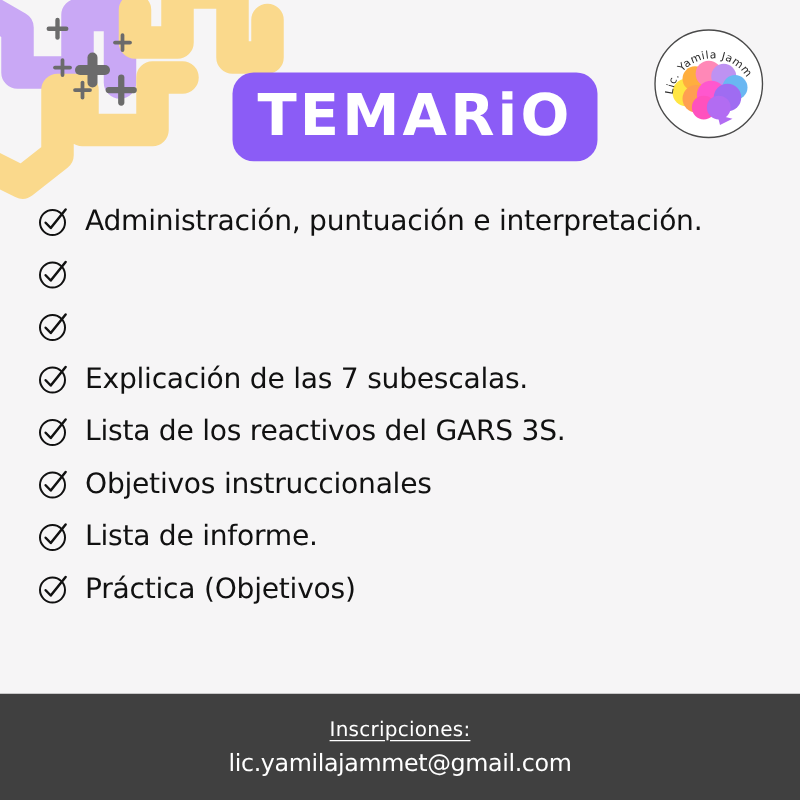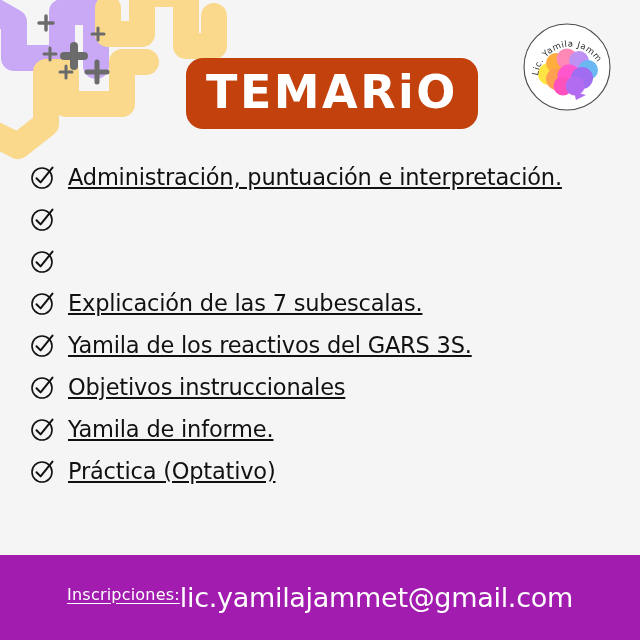--- a/index.html
+++ b/index.html
@@ -40,21 +40,21 @@
     height: 102px;
   }
 
   
   #title-box {
     position: absolute;
     left: 186px;
     top: 58px;
     width: 292px;
     height: 71px;
-    background: #c2410c;
+    background: #8b5cf6;
     border-radius: 17px;
     display: flex;
     align-items: center;
     justify-content: center;
   }
   #title-text {
     color: #ffffff;
     font-family: "DejaVu Sans", sans-serif;
     font-size: 46px;
     font-weight: 700;
@@ -87,49 +87,48 @@
     margin-right: 12px;
     display: block;
   }
   .topic-label {
     font-family: "DejaVu Sans", sans-serif;
     font-size: 22.5px;
     font-weight: 400;
     color: #111111;
     letter-spacing: -0.2px;
     white-space: nowrap;
-    text-decoration: underline;
   }
 
   
   #footer-band {
     position: absolute;
     left: 0;
     bottom: 0;
     width: 640px;
     height: 85px;
-    background: #a21caf;
+    background: #404040;
     display: flex;
-    flex-direction: row;
+    flex-direction: column;
     align-items: center;
     justify-content: center;
   }
   #footer-label {
     color: #ffffff;
     font-family: "DejaVu Sans", sans-serif;
     font-size: 16px;
     text-decoration: underline;
     text-underline-offset: 3px;
     margin-bottom: 7px;
     letter-spacing: 0.2px;
   }
   #footer-email {
     color: #ffffff;
     font-family: "DejaVu Sans", sans-serif;
-    font-size: 27px;
+    font-size: 19px;
     letter-spacing: -0.3px;
   }
 </style>
 </head>
 <body>
 
 <div id="poster">
 
   <svg id="corner-art" viewBox="0 0 240 165">
 
@@ -219,42 +218,42 @@
           <circle cx="12" cy="14" r="10" fill="none" stroke="#111111" stroke-width="1.6"></circle>
           <path d="M 6.5,14.2 L 10.6,18.4 L 22.5,3.6" fill="none" stroke="#111111" stroke-width="2" stroke-linecap="round" stroke-linejoin="round"></path>
         </svg>
         <span class="topic-label">Explicación de las 7 subescalas.</span>
       </li>
       <li class="topic-item">
         <svg class="check-icon" viewBox="0 0 26 26">
           <circle cx="12" cy="14" r="10" fill="none" stroke="#111111" stroke-width="1.6"></circle>
           <path d="M 6.5,14.2 L 10.6,18.4 L 22.5,3.6" fill="none" stroke="#111111" stroke-width="2" stroke-linecap="round" stroke-linejoin="round"></path>
         </svg>
-        <span class="topic-label">Yamila de los reactivos del GARS 3S.</span>
+        <span class="topic-label">Lista de los reactivos del GARS 3S.</span>
       </li>
       <li class="topic-item">
         <svg class="check-icon" viewBox="0 0 26 26">
           <circle cx="12" cy="14" r="10" fill="none" stroke="#111111" stroke-width="1.6"></circle>
           <path d="M 6.5,14.2 L 10.6,18.4 L 22.5,3.6" fill="none" stroke="#111111" stroke-width="2" stroke-linecap="round" stroke-linejoin="round"></path>
         </svg>
         <span class="topic-label">Objetivos instruccionales</span>
       </li>
       <li class="topic-item">
         <svg class="check-icon" viewBox="0 0 26 26">
           <circle cx="12" cy="14" r="10" fill="none" stroke="#111111" stroke-width="1.6"></circle>
           <path d="M 6.5,14.2 L 10.6,18.4 L 22.5,3.6" fill="none" stroke="#111111" stroke-width="2" stroke-linecap="round" stroke-linejoin="round"></path>
         </svg>
-        <span class="topic-label">Yamila de informe.</span>
-      </li>
-      <li class="topic-item">
-        <svg class="check-icon" viewBox="0 0 26 26">
-          <circle cx="12" cy="14" r="10" fill="none" stroke="#111111" stroke-width="1.6"></circle>
-          <path d="M 6.5,14.2 L 10.6,18.4 L 22.5,3.6" fill="none" stroke="#111111" stroke-width="2" stroke-linecap="round" stroke-linejoin="round"></path>
-        </svg>
-        <span class="topic-label">Práctica (Optativo)</span>
+        <span class="topic-label">Lista de informe.</span>
+      </li>
+      <li class="topic-item">
+        <svg class="check-icon" viewBox="0 0 26 26">
+          <circle cx="12" cy="14" r="10" fill="none" stroke="#111111" stroke-width="1.6"></circle>
+          <path d="M 6.5,14.2 L 10.6,18.4 L 22.5,3.6" fill="none" stroke="#111111" stroke-width="2" stroke-linecap="round" stroke-linejoin="round"></path>
+        </svg>
+        <span class="topic-label">Práctica (Objetivos)</span>
       </li>
     </ul>
 
   <div id="footer-band">
     <div id="footer-label">Inscripciones:</div>
     <div id="footer-email">lic.yamilajammet@gmail.com</div>
   </div>
 
 </div>
 

